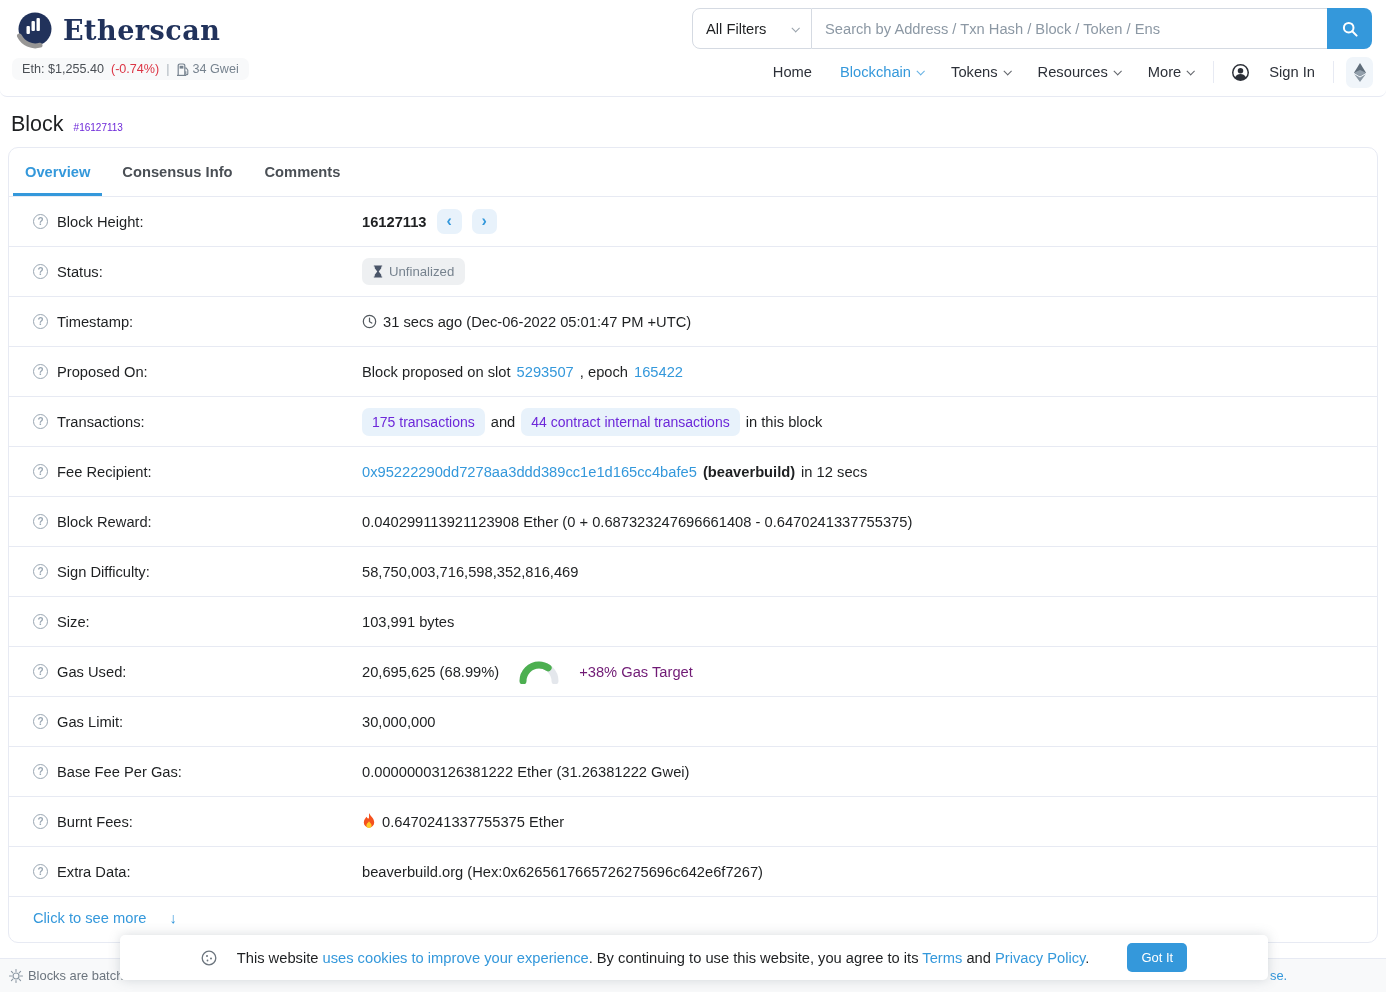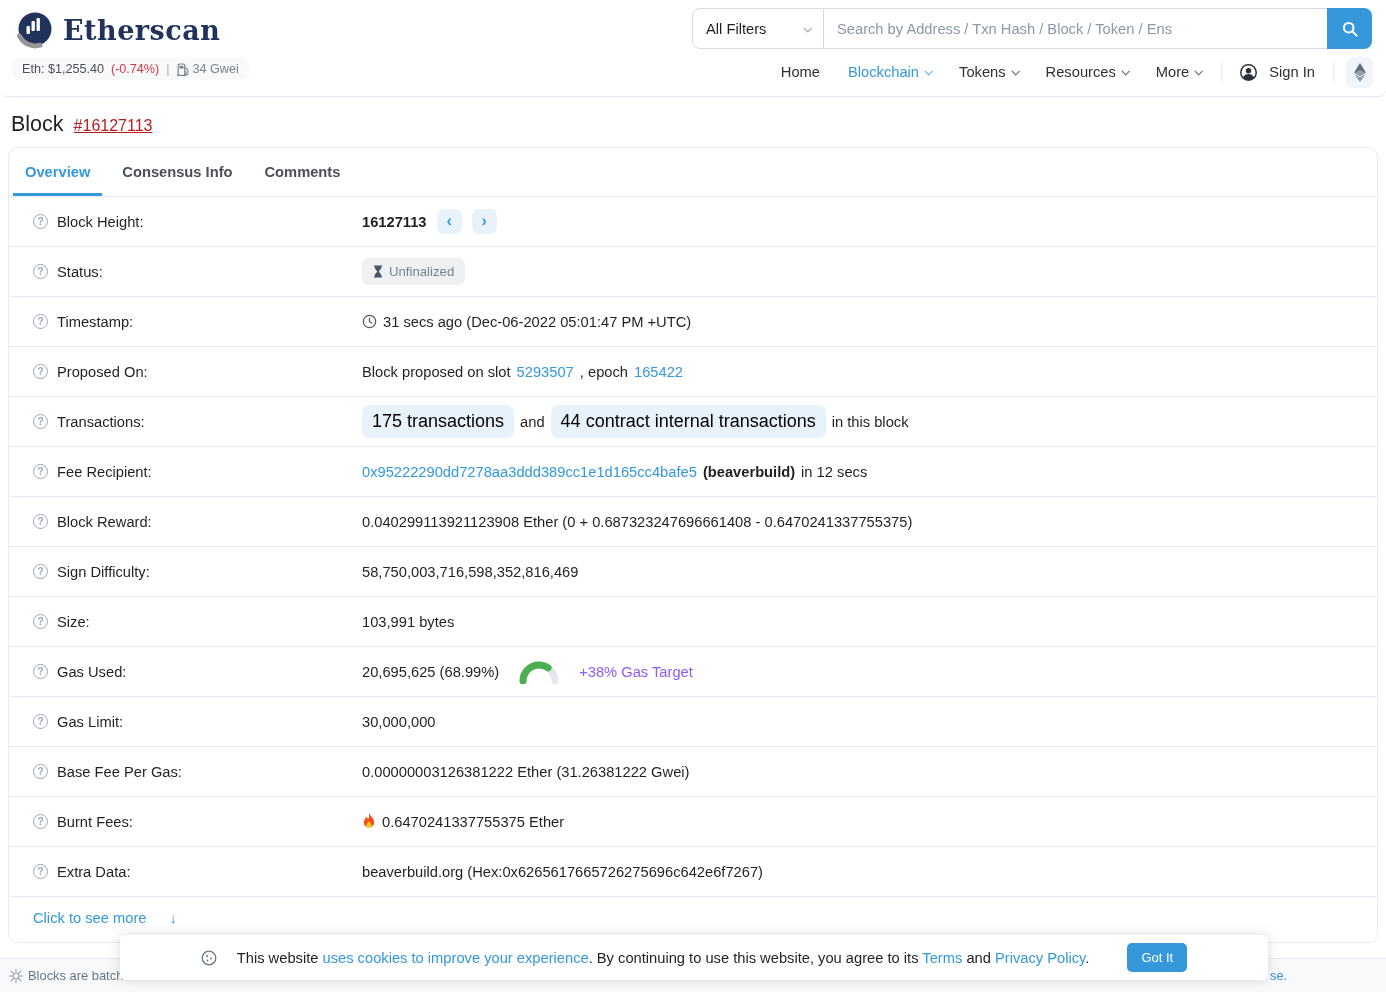--- a/index.html
+++ b/index.html
@@ -16,63 +16,63 @@
   .topbar { position:relative; height:97px; border-bottom:1px solid #e7eaf3; background:#fff;border-radius:7px; }
   .brand { position:absolute; left:14px; top:9px; display:flex; align-items:center; gap:7px; }
   .brand-word { font-family:"DejaVu Serif", serif; font-weight:bold; font-size:27px; color:#21325b; letter-spacing:0.5px; }
   .price-pill { position:absolute; left:12px; top:58px; background:#f8f9fa; border-radius:7px; padding:4px 10px;
                 font-size:12.6px; color:#4a4f55; display:flex; align-items:center; gap:7px; }
   .price-chg { color:#dc3545; }
   .pill-sep { color:#adb5bd; }
   .gas-txt { color:#77838f; display:flex; align-items:center; gap:4px; }
 
   .search-wrap { position:absolute; top:8px; right:14px; width:680px; height:41px; display:flex; }
-  .filter-select { width:132px; background:#fff; border:1px solid #d5dae2; border-radius:8px 0 0 8px;
+  .filter-select { width:120px; background:#fff; border:1px solid #d5dae2; border-radius:8px 0 0 8px;
                    display:flex; align-items:center; justify-content:space-between; padding:0 13px; cursor:pointer; color:#1e2022; }
   .search-input { flex:1; border:1px solid #d5dae2; border-left:none; border-right:none; padding:0 13px;
                   font-size:14.7px; font-family:"Liberation Sans", sans-serif; color:#1e2022; outline:none; }
   .search-input::placeholder { color:#8c98a4; }
   .search-btn { width:45px; background:#3498db; border:none; border-radius:0 8px 8px 0; cursor:pointer;
                 display:flex; align-items:center; justify-content:center; }
 
   .nav-row { position:absolute; top:55px; right:13px; display:flex; align-items:center; height:34px; }
   .nav-item { padding:0 14px; display:flex; align-items:center; color:#2c3038; cursor:pointer; }
   .nav-item.active { color:#3498db; }
   .nav-div { width:1px; height:22px; background:#e7eaf3; margin:0 6px; }
   .caret { display:inline-block; width:6px; height:6px; border-right:1.5px solid currentColor; border-bottom:1.5px solid currentColor;
            transform:rotate(45deg) translateY(-1px); margin-left:6px; opacity:.75; }
-  .signin { display:flex; align-items:center; gap:12px; padding:0 12px; color:#2c3038; cursor:pointer; }
+  .signin { display:flex; align-items:center; gap:20px; padding:0 12px; color:#2c3038; cursor:pointer; }
   .eth-btn { width:27px; height:31px; margin-left:6px; background:#f0f5fa; border:none; border-radius:7px;
              display:flex; align-items:center; justify-content:center; cursor:pointer; }
 
   
   .page-head { display:flex; align-items:baseline; gap:10px; padding:15px 0 10px 11px; }
   .page-title { font-size:21.5px; font-weight:500; color:#1e2022; }
-  .page-sub { font-size:16px; color:#b91c1c;text-decoration:underline; }
+  .page-sub { font-size:10px; color:#6d28d9; }
 
   
   .card { margin:0 8px; border:1px solid #e7eaf3; border-radius:10px; background:#fff; }
   .tabs { display:flex; padding:0 4px; border-bottom:1px solid #e7eaf3; }
   .tab { padding:16px 12px 13px; margin-right:8px; font-weight:bold; color:#4a4f55; cursor:pointer;
          border-bottom:3px solid transparent; }
   .tab.active { color:#3498db; border-bottom-color:#3498db; }
 
   .row { display:flex; align-items:center; min-height:50px; padding:8px 24px; border-bottom:1px solid #e7eaf3; }
   .row-label { flex:0 0 329px; display:flex; align-items:center; gap:9px; color:#1e2022; }
   .row-value { flex:1; display:flex; align-items:center; gap:6px; flex-wrap:wrap; color:#1e2022; }
   .qmark { width:15px; height:15px; border:1.2px solid #9aa7b3; border-radius:50%; color:#9aa7b3;
            font-size:10px; font-weight:bold; display:inline-flex; align-items:center; justify-content:center; flex:0 0 15px; cursor:default; }
   .bold { font-weight:bold; }
   .chip-btn { width:25px; height:25px; border:none; border-radius:7px; background:#e8f2fb; color:#3498db;
               font-size:16px; font-weight:bold; line-height:1; display:inline-flex; align-items:center; justify-content:center;
               cursor:pointer; margin-left:4px; padding-bottom:2px; }
   .badge-gray { display:inline-flex; align-items:center; gap:6px; background:#eef0f2; color:#77838f;
                 border-radius:7px; padding:6px 11px; font-size:13.2px; cursor:default; }
-  .badge-blue { background:#e8f2fb; color:#000000; border-radius:7px; padding:6px 10px; font-size:18px; cursor:pointer; }
-  .green-txt { color:#8b5cf6; cursor:pointer; }
+  .badge-blue { background:#e8f2fb; color:#6d28d9; border-radius:7px; padding:6px 10px; font-size:14px; cursor:pointer; }
+  .green-txt { color:#701a75; cursor:pointer; }
   .see-more { padding:13px 24px 16px; }
   .see-more a { display:inline-flex; align-items:center; gap:23px; font-size:14.7px; }
 
   
   .footer { position:absolute; left:0; right:0; bottom:0; height:34px; background:#f8f9fa; border-top:1px solid #e7eaf3; }
   .footer-tip { position:absolute; left:9px; top:9px; display:flex; align-items:center; gap:5px; color:#6c757e; font-size:12.9px; }
   .footer-frag { position:absolute; left:1270px; top:9px; font-size:12.9px; }
 
   
   .cookie { position:absolute; left:120px; top:935px; width:1148px; height:45px; background:#fff; z-index:10;

